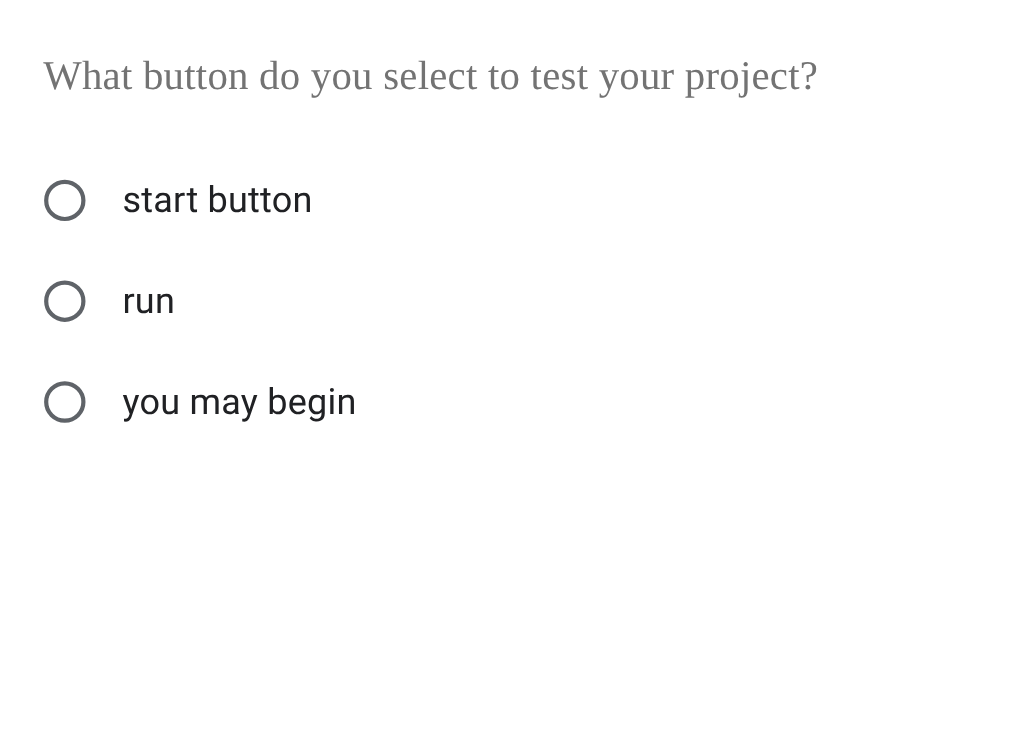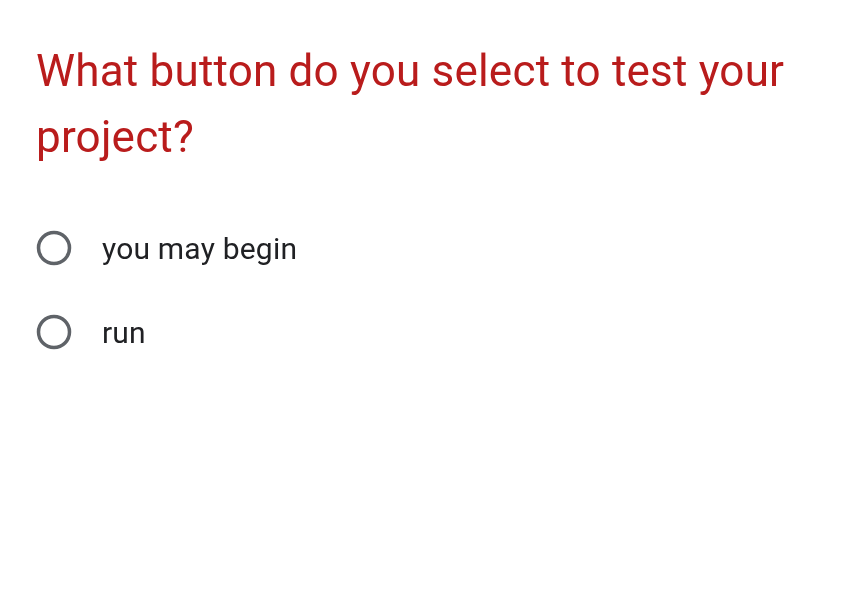--- a/index.html
+++ b/index.html
@@ -8,26 +8,27 @@
       box-sizing: border-box;
     }
     body {
       font-family: Roboto, Arial, sans-serif;
       background: #ffffff;
       width: 856px;
       height: 613px;
       padding: 38px 36px;
     }
     .question {
-      font-size: 44px;
-      color: #b91c1c;
+      font-size: 34px;
+      color: #737373;
       line-height: 1.5;
       font-weight: 400;
       margin-bottom: 60px;
       letter-spacing: 0.2px;
+      font-family: Liberation Serif, serif;
     }
     .options {
       display: flex;
       flex-direction: column;
       gap: 48px;
     }
     .option {
       display: flex;
       align-items: center;
       gap: 30px;
@@ -58,23 +59,31 @@
 
 <div class="question">What button do you select to test your project?</div>
 
 <div class="options">
   <div class="option">
     <span class="radio">
         <svg viewBox="0 0 36 36">
           <circle cx="18" cy="18" r="15.5" fill="none" stroke="#5f6368" stroke-width="3.5"></circle>
         </svg>
       </span>
-    <span class="option-label">you may begin</span>
+    <span class="option-label">start button</span>
   </div>
   <div class="option">
     <span class="radio">
         <svg viewBox="0 0 36 36">
           <circle cx="18" cy="18" r="15.5" fill="none" stroke="#5f6368" stroke-width="3.5"></circle>
         </svg>
       </span>
     <span class="option-label">run</span>
   </div>
+  <div class="option">
+    <span class="radio">
+        <svg viewBox="0 0 36 36">
+          <circle cx="18" cy="18" r="15.5" fill="none" stroke="#5f6368" stroke-width="3.5"></circle>
+        </svg>
+      </span>
+    <span class="option-label">you may begin</span>
+  </div>
 </div>
 
 </body></html>

